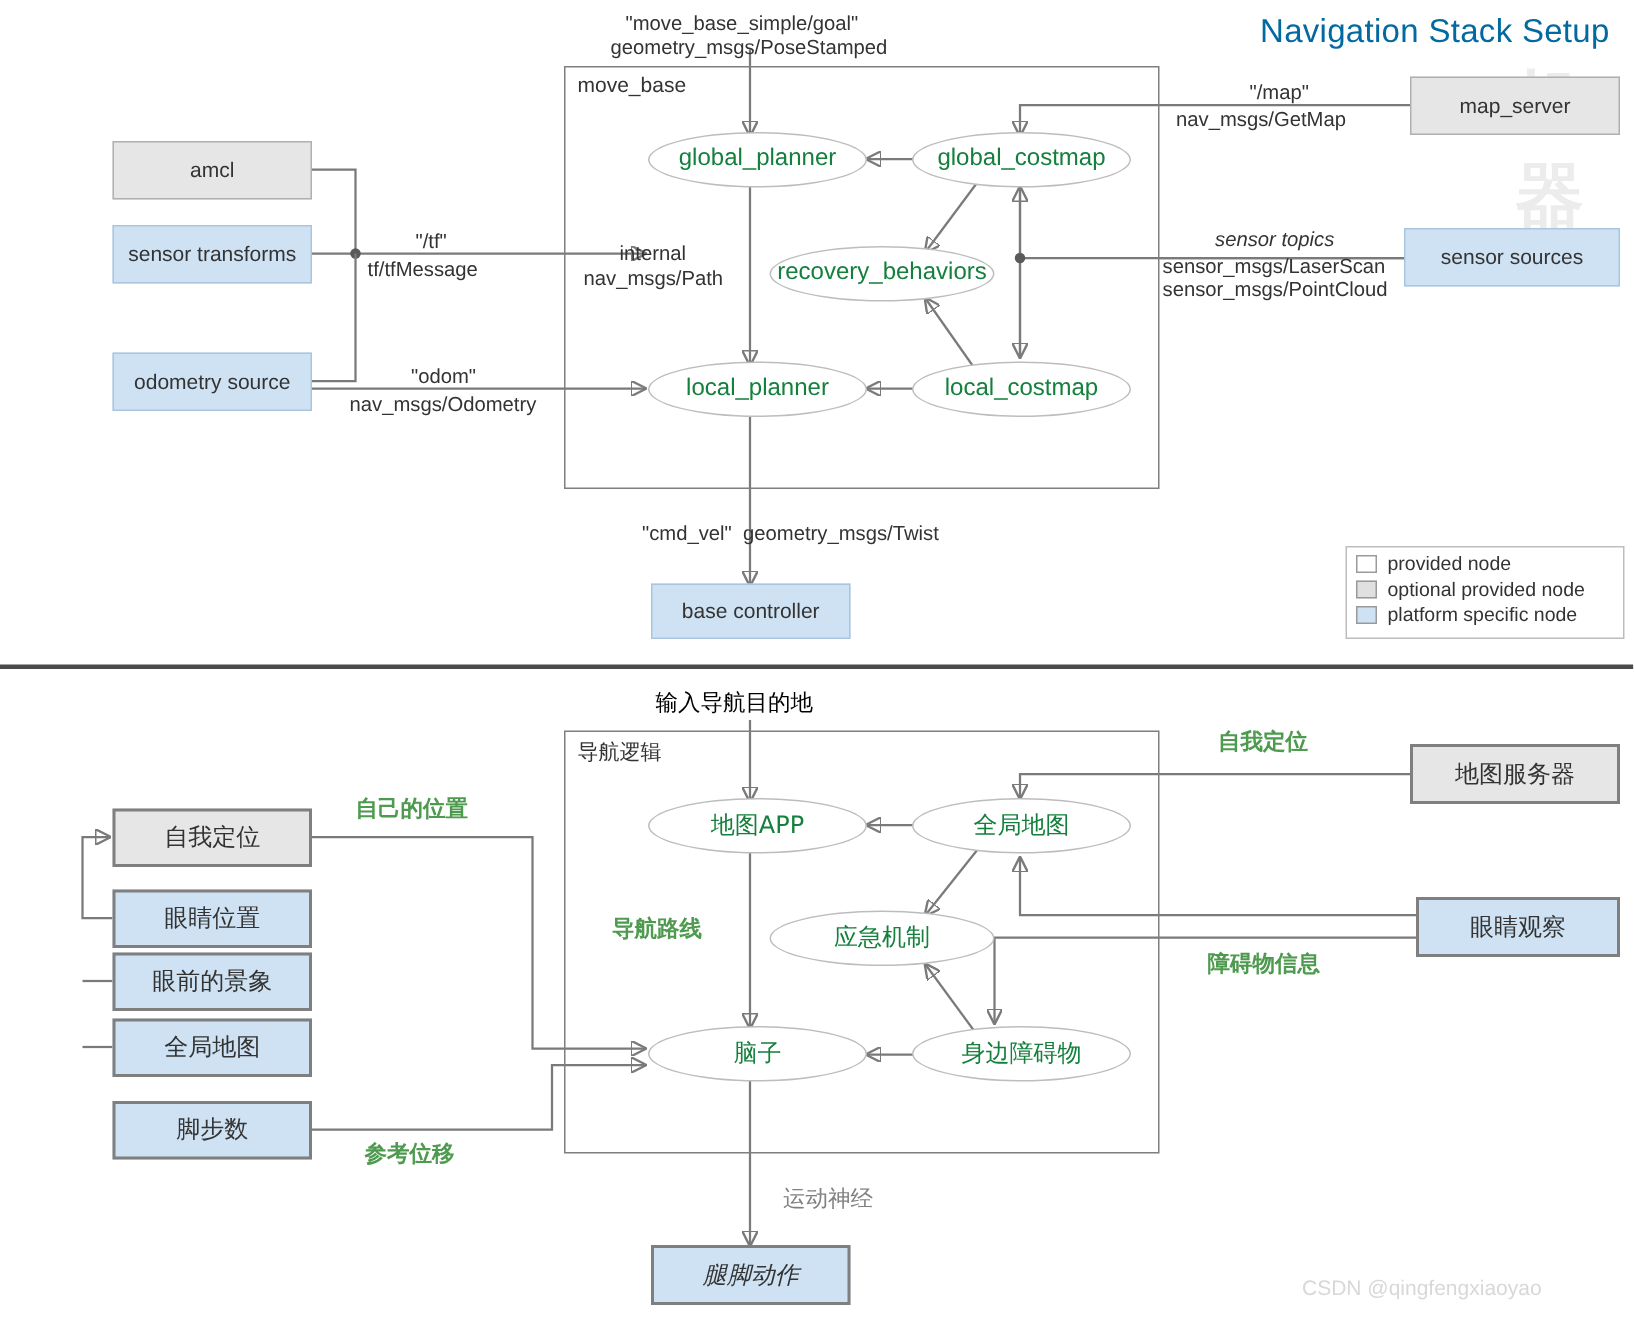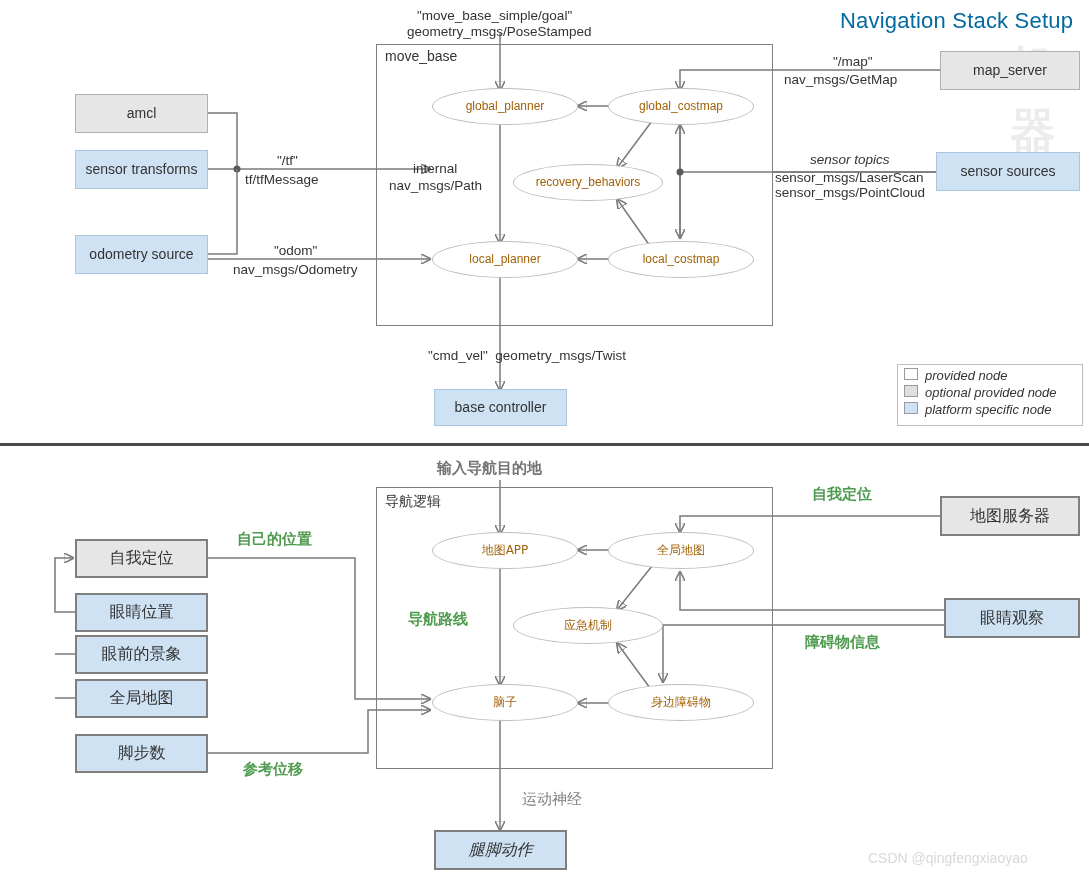--- a/index.html
+++ b/index.html
@@ -14,47 +14,47 @@
   .rect.gray{background:#e6e6e6;border-color:#b0b0b0;}
   .rect.blue{background:#cfe2f3;border-color:#a8c6e0;}
 
   
   .stack::before,.stack::after{content:"";position:absolute;box-sizing:border-box;
       border:1px solid #a8c6e0;background:#dce9f6;z-index:-1;}
   .stack::before{left:6px;top:-6px;width:100%;height:100%;}
   .stack::after{left:3px;top:-3px;width:100%;height:100%;}
 
   
-  .ellipse{border:1px solid #bdbdbd;border-radius:50%;background:#ffffff;font-size:12px;color:#a16207;}
+  .ellipse{border:1px solid #bdbdbd;border-radius:50%;background:#ffffff;font-size:16px;color:#15803d;}
 
   
   .container{position:absolute;box-sizing:border-box;border:1px solid #7f7f7f;background:transparent;}
   .container-label{position:absolute;font-size:14px;color:#333;background:#fff;padding:0 3px;}
 
   
   .lbl{position:absolute;font-size:13.5px;color:#333;line-height:1.25;white-space:pre;}
   .lbl.center{text-align:center;}
   .lbl.italic{font-style:italic;}
   .lbl.green{color:#4e9a4e;font-weight:bold;}
-  .lbl.purple{color:#737373;font-weight:bold;}
+  .lbl.purple{color:#000000;font-weight:normal;}
   .lbl.gray{color:#808080;}
 
   .title{position:absolute;font-size:22px;color:#0369a1;letter-spacing:.2px;}
 
   
   svg.wires{position:absolute;left:0;top:0;width:1089px;height:880px;overflow:visible;}
   svg.wires path,svg.wires line{fill:none;stroke:#7a7a7a;stroke-width:1.5;}
   svg.wires circle.jn{fill:#5a5a5a;stroke:none;}
 
   
   .divider{position:absolute;left:0;width:1089px;height:0;border-top:3px solid #4a4a4a;}
 
   
   .legend{position:absolute;border:1px solid #bdbdbd;background:#fff;box-sizing:border-box;}
-  .legend-row{display:flex;align-items:flex-start;gap:7px;padding:1px 6px;font-size:13px;color:#333;font-style:italic;}
+  .legend-row{display:flex;align-items:center;gap:7px;padding:1px 6px;font-size:13px;color:#333;}
   .sw{width:14px;height:12px;border:1px solid #9a9a9a;box-sizing:border-box;flex:0 0 auto;}
   .sw.white{background:#fff;}
   .sw.gray{background:#e0e0e0;}
   .sw.blue{background:#cfe2f3;}
 
   .cn{font-family:"DejaVu Sans","Liberation Sans",sans-serif;}
   .watermark{position:absolute;color:#d8d8d8;font-size:14px;}
   .wm-big{position:absolute;color:#ececec;font-size:46px;font-weight:bold;}
 </style>
 </head>

